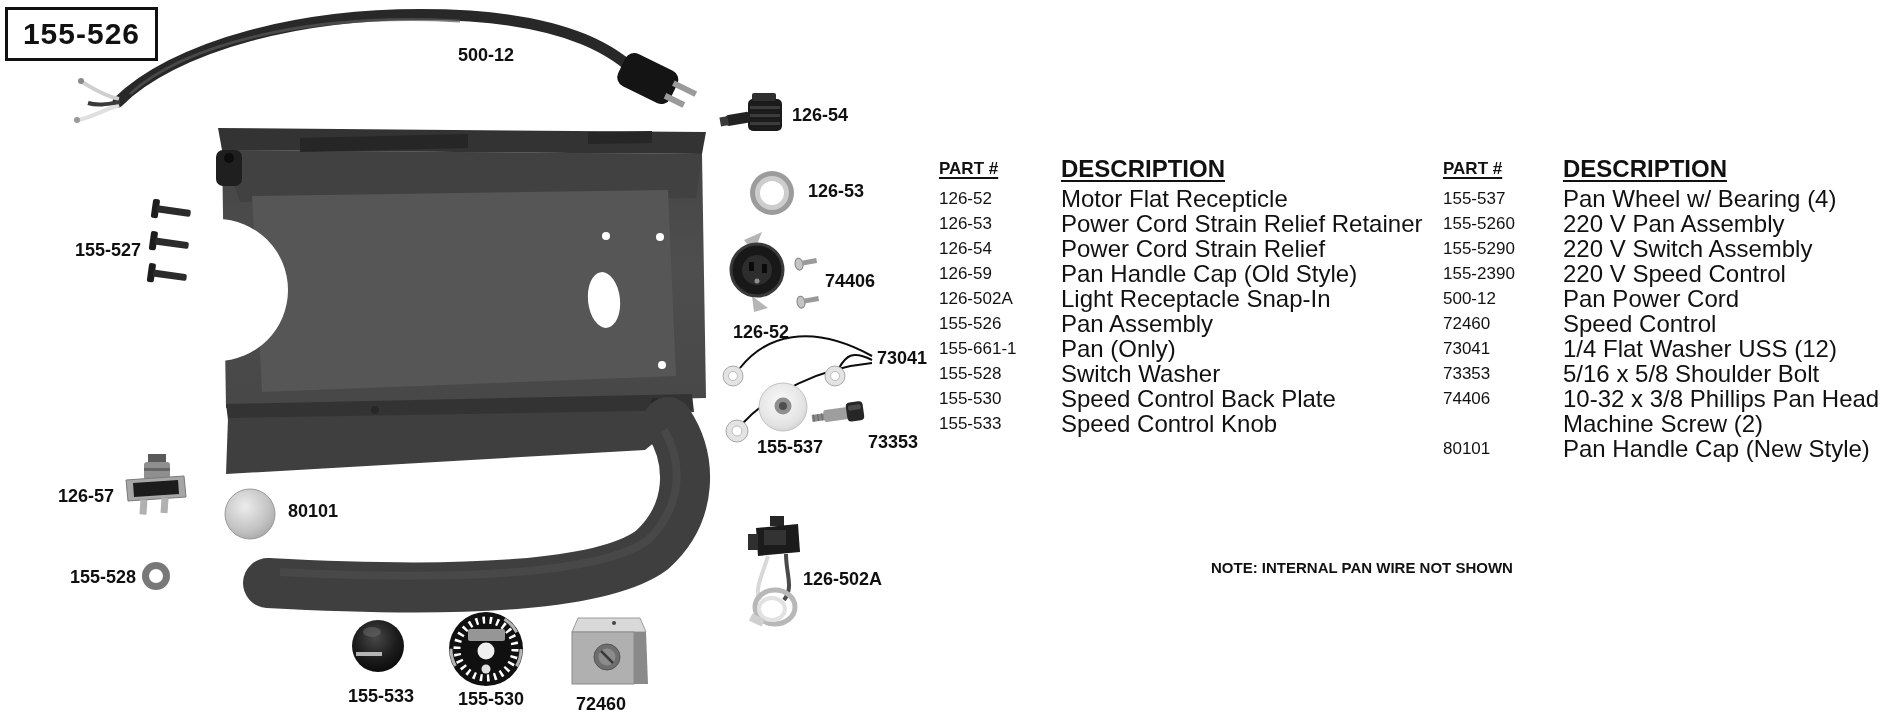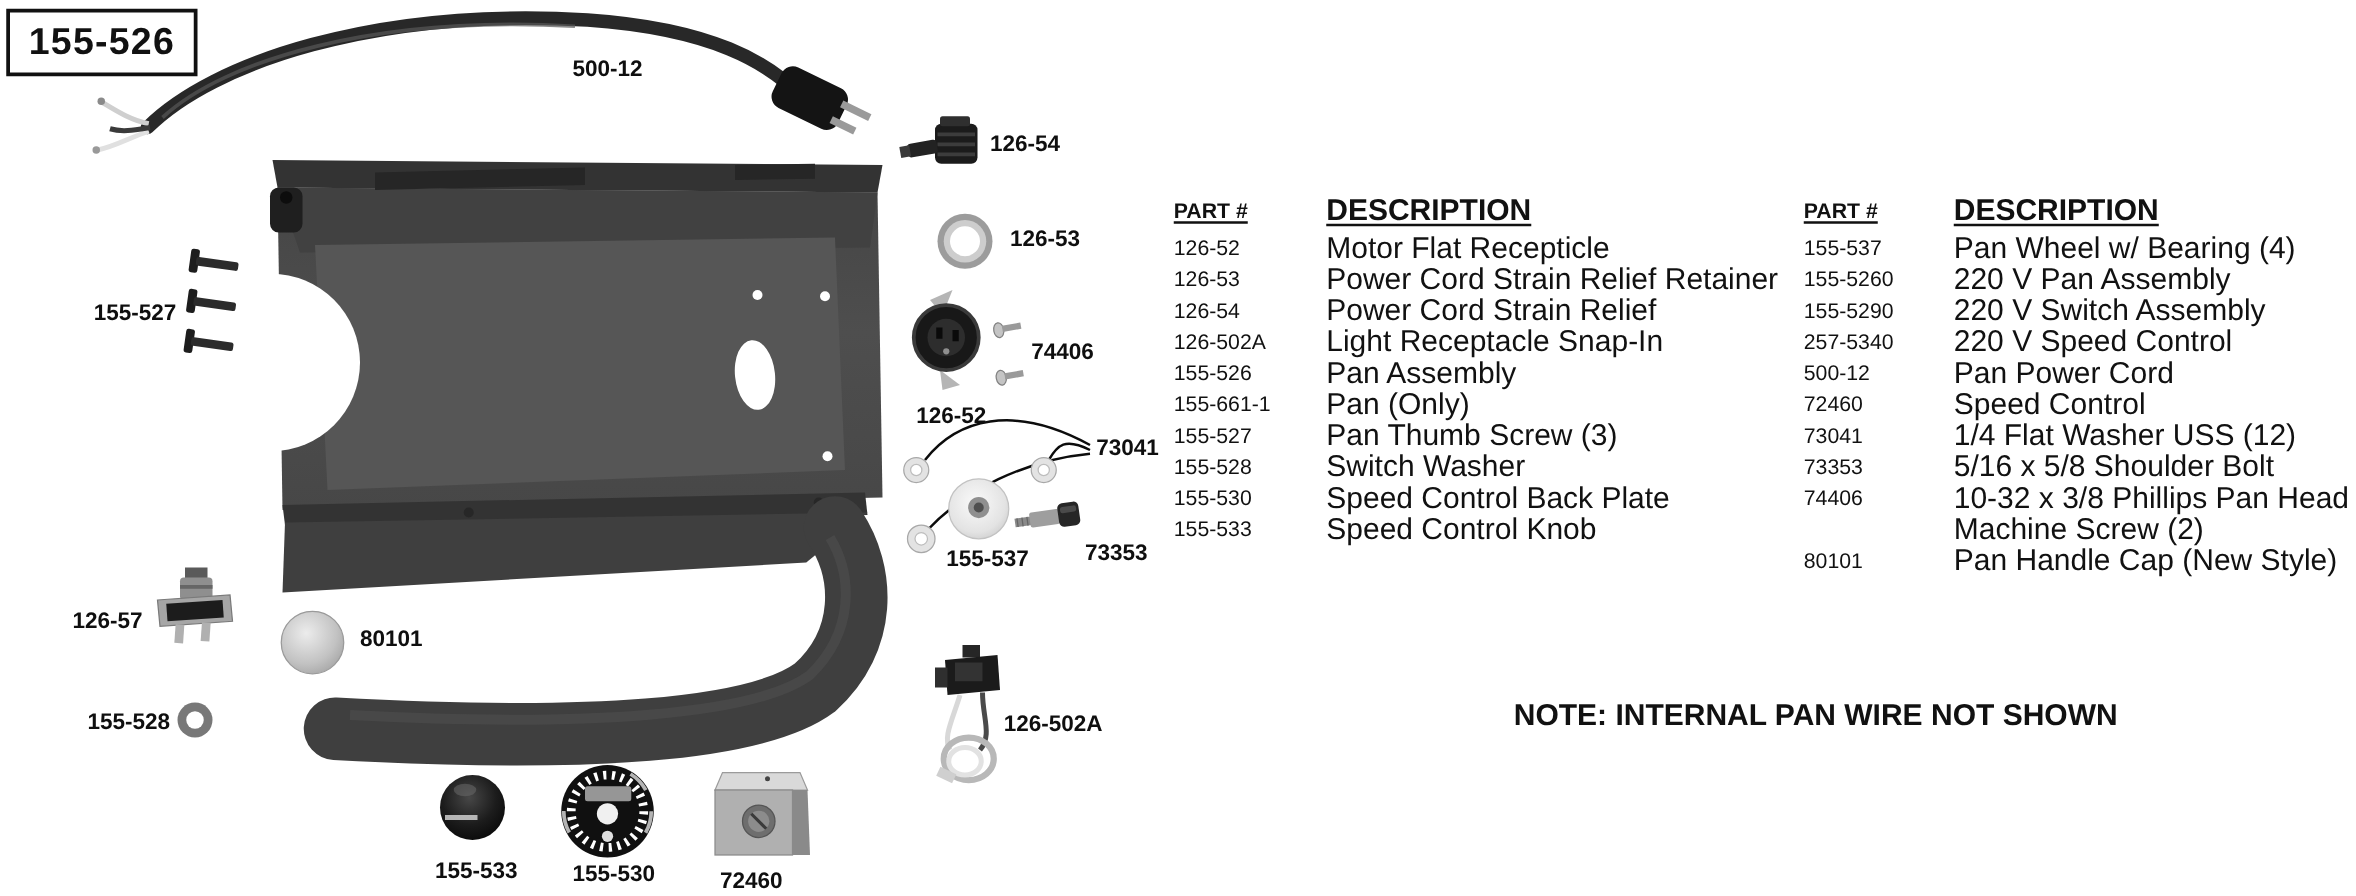--- a/index.html
+++ b/index.html
@@ -11,21 +11,21 @@
   .title-box span{font-size:30px;font-weight:bold;letter-spacing:1px;color:#111;}
   .part-label{position:absolute;font-size:18px;font-weight:bold;color:#0f0f0f;white-space:nowrap;line-height:1.1;}
   .parts-table{position:absolute;}
   .pt-head{line-height:25px;margin-bottom:5px;}
   .pt-row{line-height:25px;}
   .pt-part{display:inline-block;vertical-align:top;font-size:17px;}
   .pt-desc{display:inline-block;vertical-align:top;font-size:24px;}
   .t1 .pt-part{width:122px;} .t1 .pt-desc{width:372px;}
   .t2 .pt-part{width:120px;} .t2 .pt-desc{width:322px;}
   .hd{font-weight:bold;text-decoration:underline;text-underline-offset:3px;text-decoration-thickness:2px;}
-  .note{position:absolute;left:1211px;top:559px;font-size:24px;font-weight:bold;white-space:nowrap;color:#111;}
+  .note{position:absolute;left:1211px;top:559px;font-size:15px;font-weight:bold;white-space:nowrap;color:#111;}
 </style>
 </head>
 <body>
 
 <div id="canvas">
 
   <svg width="1885" height="717" viewBox="0 0 1885 717">
     <defs>
       <radialGradient id="gSilver" cx="40%" cy="35%" r="70%">
         <stop offset="0%" stop-color="#ececec"></stop>
@@ -268,36 +268,36 @@
 
         <div class="pt-row">
           <span class="pt-part">126-53</span><span class="pt-desc">Power Cord Strain Relief Retainer</span>
         </div>
 
         <div class="pt-row">
           <span class="pt-part">126-54</span><span class="pt-desc">Power Cord Strain Relief</span>
         </div>
 
 
+        <div class="pt-row">
+          <span class="pt-part">126-59</span><span class="pt-desc">Pan Handle Cap (Old Style)</span>
+        </div>
 
         <div class="pt-row">
           <span class="pt-part">126-502A</span><span class="pt-desc">Light Receptacle Snap-In</span>
         </div>
 
         <div class="pt-row">
           <span class="pt-part">155-526</span><span class="pt-desc">Pan Assembly</span>
         </div>
 
         <div class="pt-row">
           <span class="pt-part">155-661-1</span><span class="pt-desc">Pan (Only)</span>
         </div>
 
-        <div class="pt-row">
-          <span class="pt-part">155-527</span><span class="pt-desc">Pan Thumb Screw (3)</span>
-        </div>
 
         <div class="pt-row">
           <span class="pt-part">155-528</span><span class="pt-desc">Switch Washer</span>
         </div>
 
         <div class="pt-row">
           <span class="pt-part">155-530</span><span class="pt-desc">Speed Control Back Plate</span>
         </div>
 
         <div class="pt-row">
@@ -318,21 +318,21 @@
 
         <div class="pt-row">
           <span class="pt-part">155-5260</span><span class="pt-desc">220 V Pan Assembly</span>
         </div>
 
         <div class="pt-row">
           <span class="pt-part">155-5290</span><span class="pt-desc">220 V Switch Assembly</span>
         </div>
 
         <div class="pt-row">
-          <span class="pt-part">257-5340</span><span class="pt-desc">220 V Speed Control</span>
+          <span class="pt-part">155-2390</span><span class="pt-desc">220 V Speed Control</span>
         </div>
 
         <div class="pt-row">
           <span class="pt-part">500-12</span><span class="pt-desc">Pan Power Cord</span>
         </div>
 
         <div class="pt-row">
           <span class="pt-part">72460</span><span class="pt-desc">Speed Control</span>
         </div>
 

